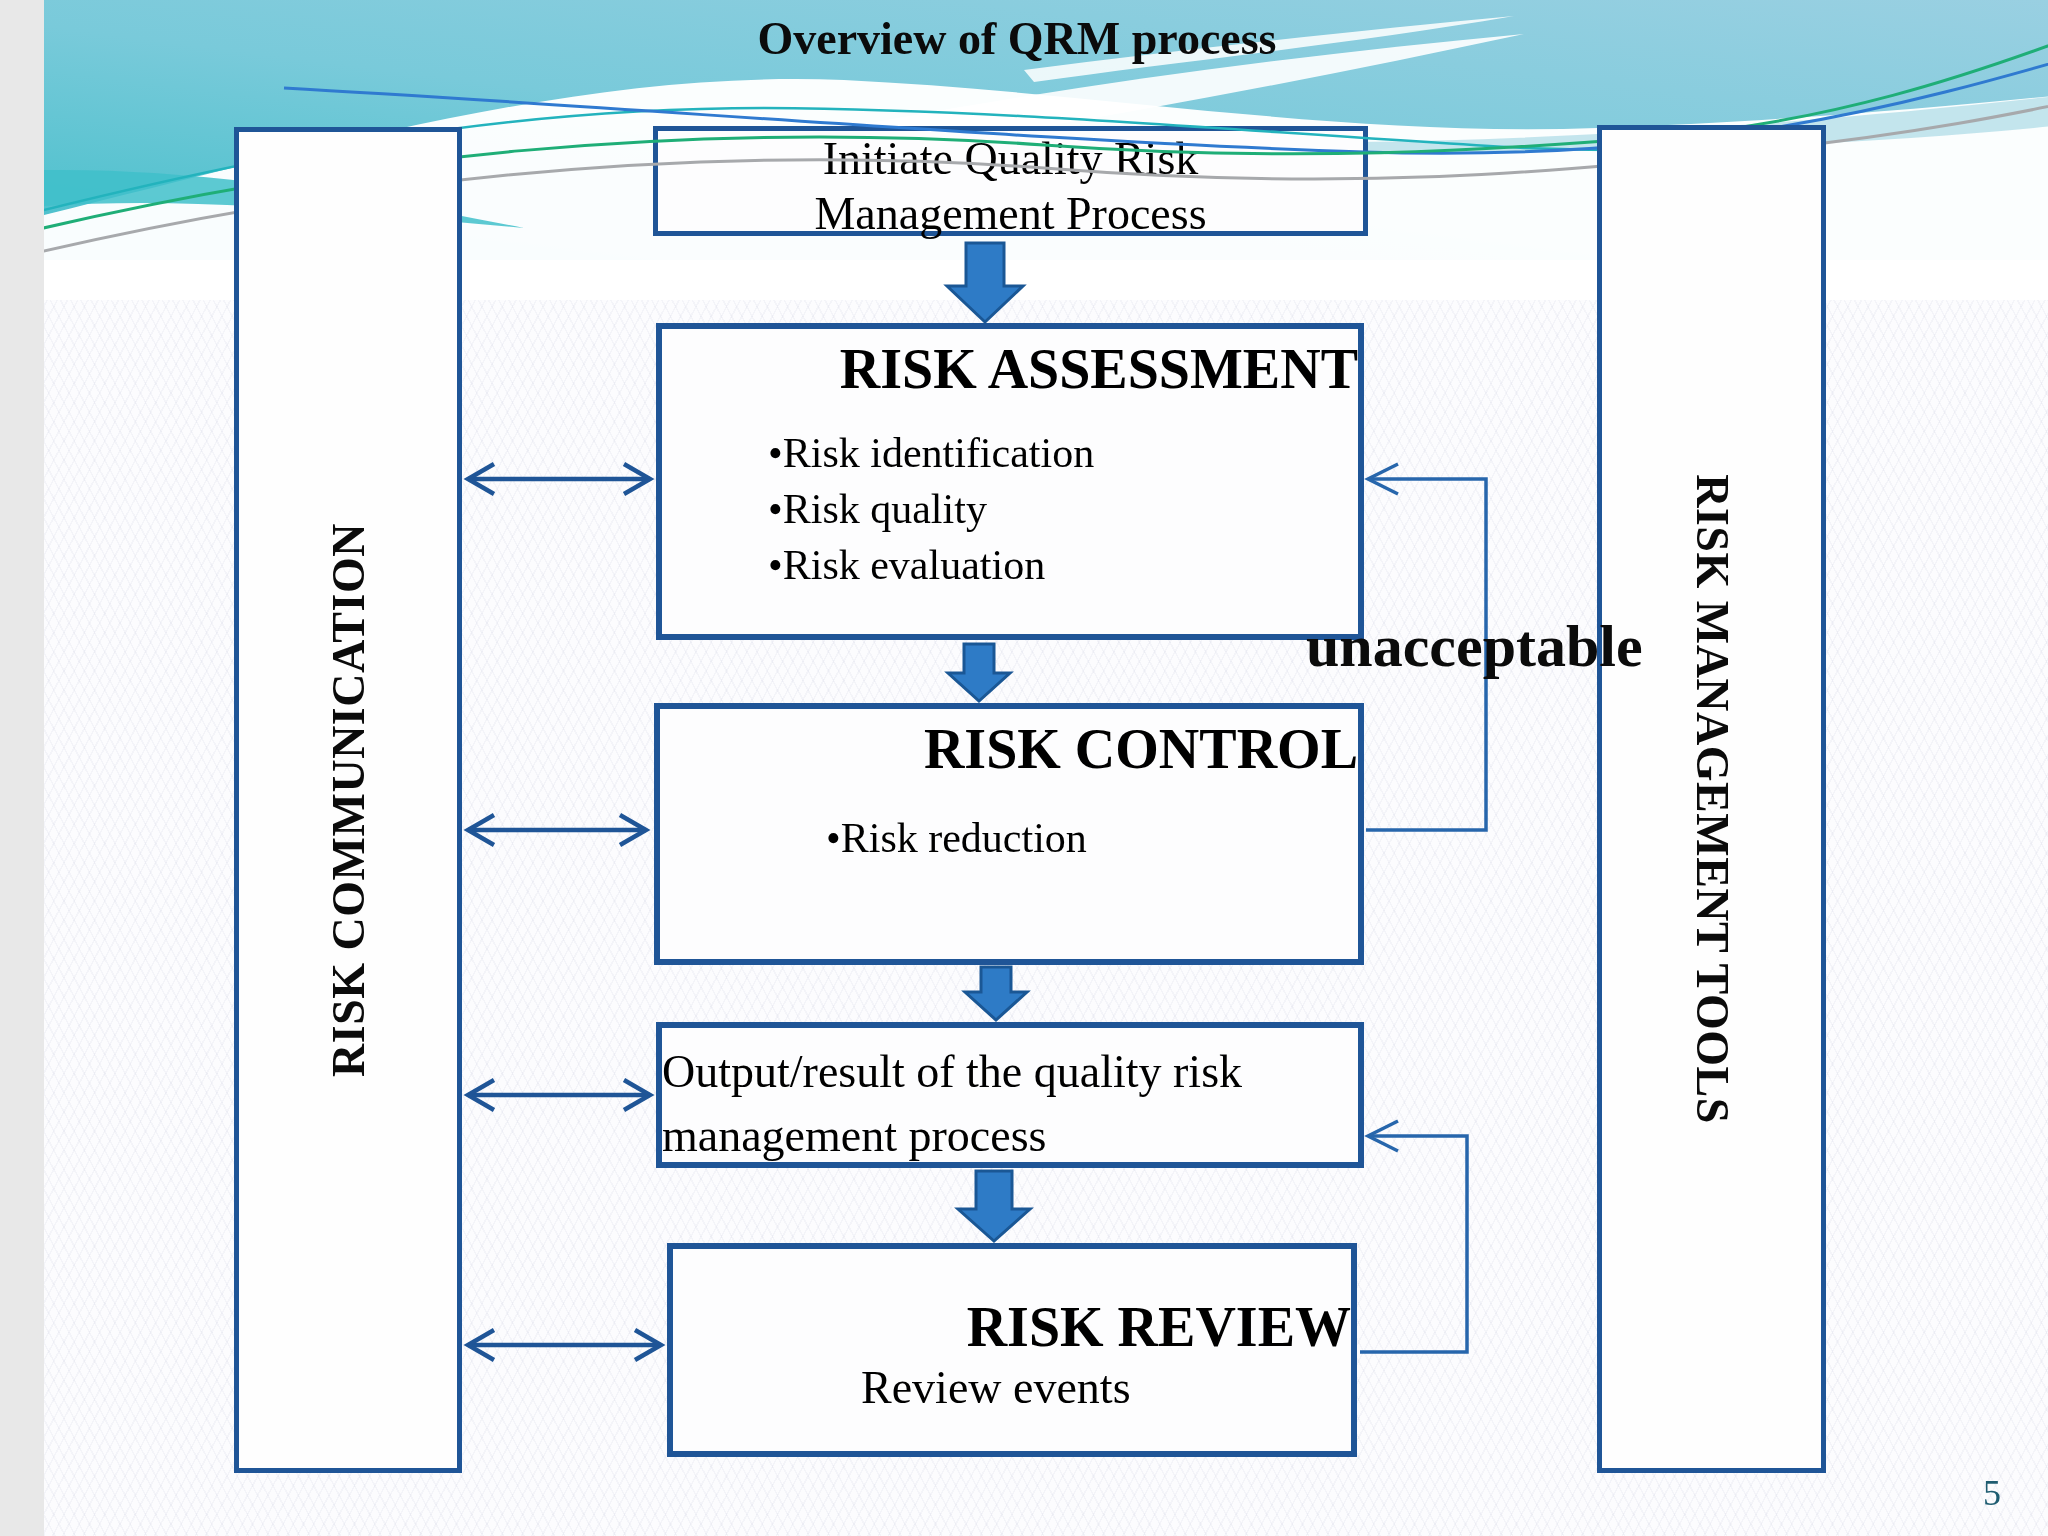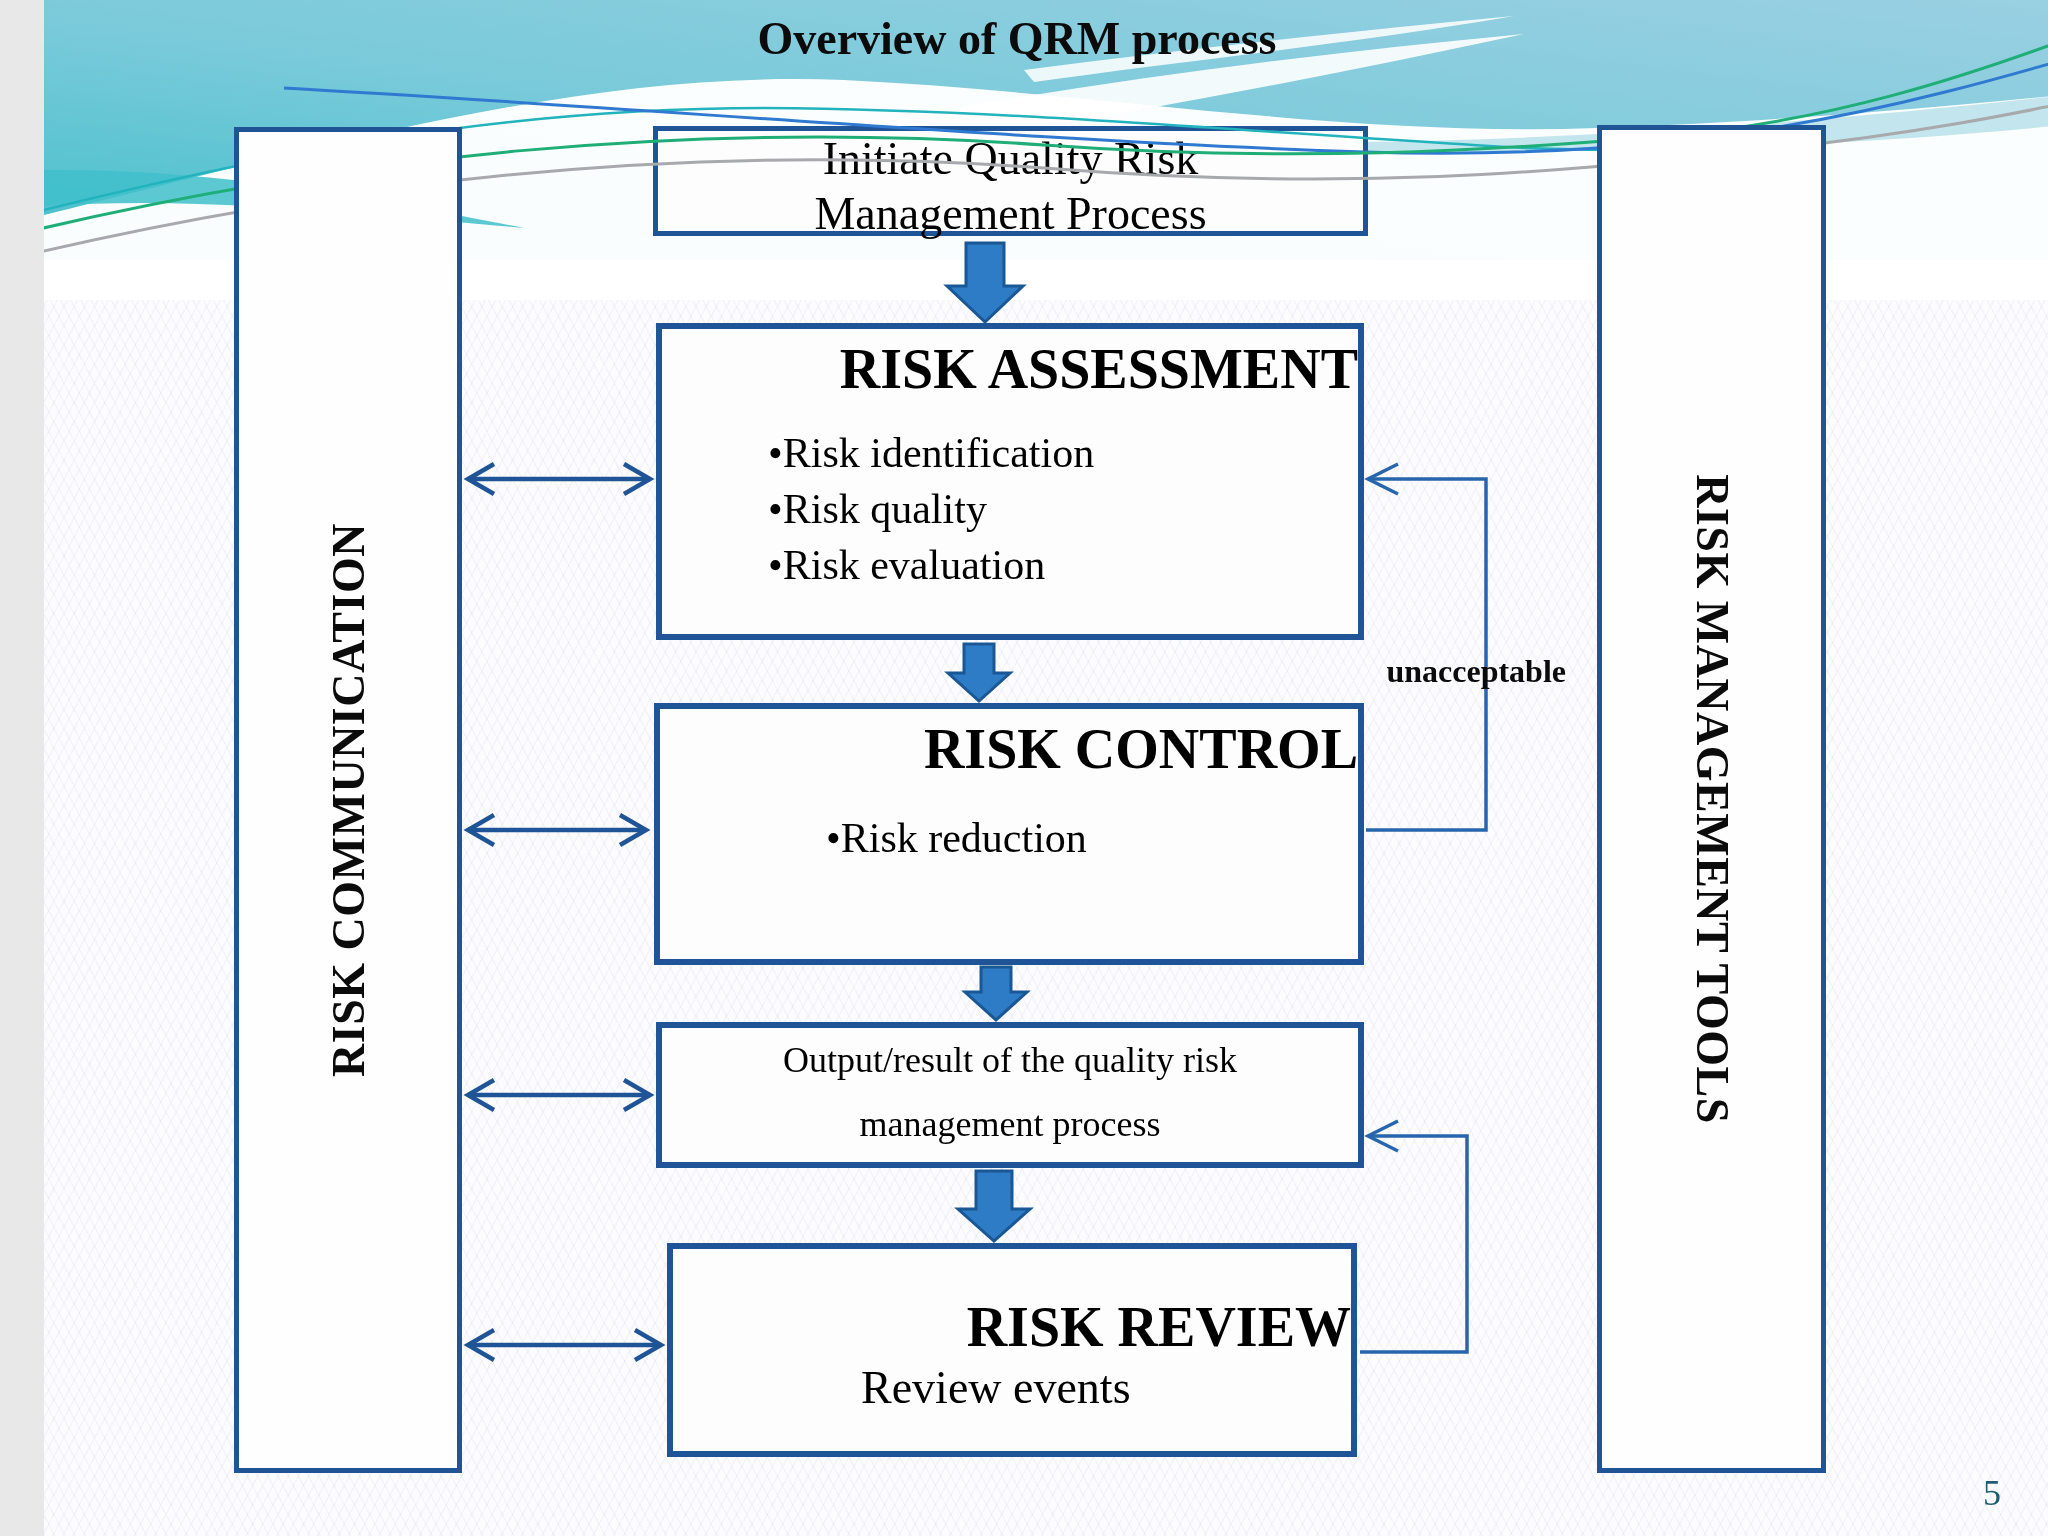--- a/index.html
+++ b/index.html
@@ -27,35 +27,35 @@
     position:absolute;top:50%;left:50%;white-space:nowrap;
     font-size:46px;font-weight:bold;letter-spacing:.5px;color:#0b0b0b;
   }
   .vlabel.ccw{transform:translate(-50%,-50%) rotate(-90deg);}
   .vlabel.cw {transform:translate(-50%,-50%) rotate(90deg);}
   #box-initiate{left:609px;top:126px;width:715px;height:110px;border-width:5px;}
   #box-initiate .ctr{padding-top:0;text-align:center;font-size:46px;line-height:55px;}
   #box-assessment{left:612px;top:323px;width:708px;height:317px;}
   #box-control{left:610px;top:703px;width:710px;height:262px;padding-left:8px;}
   #box-output{left:612px;top:1022px;width:708px;height:146px;}
-  #box-output .ctr{text-align:center;font-size:36px;line-height:64px;}
+  #box-output .ctr{padding-top:12px;font-size:46px;line-height:64px;}
   #box-review{left:623px;top:1243px;width:690px;height:214px;}
   .box-head{font-size:56px;font-weight:bold;line-height:52px;margin:14px 0 0 20px;text-align:right;}
   #box-control .box-head{margin-left:10px;}
   #box-review .box-head{margin:52px 0 0 20px;}
   .blist{list-style:none;margin:0;padding:0;font-size:42px;}
   #box-assessment .blist{margin:30px 0 0 106px;}
   #box-assessment .blist li{line-height:56px;}
   #box-control .blist{margin:36px 0 0 158px;}
   #box-control .blist li{line-height:54px;}
   .review-sub{font-size:46px;margin:8px 0 0 188px;}
   
   .unacceptable{
-    position:absolute;left:1262px;top:642px;width:260px;text-align:right;
-    font-size:32px;font-weight:bold;line-height:58px;z-index:5;color:#0b0b0b;
+    position:absolute;left:1262px;top:617px;width:260px;text-align:right;
+    font-size:60px;font-weight:bold;line-height:58px;z-index:5;color:#0b0b0b;
   }
   .pagenum{
     position:absolute;left:1916px;top:1472px;width:64px;text-align:center;
     font-size:36px;color:#1E5C70;z-index:6;
   }
   svg{display:block;}
   .z1{z-index:1;} .z3{z-index:3;} .z5{z-index:5;pointer-events:none;}
 </style>
 </head>
 <body>

